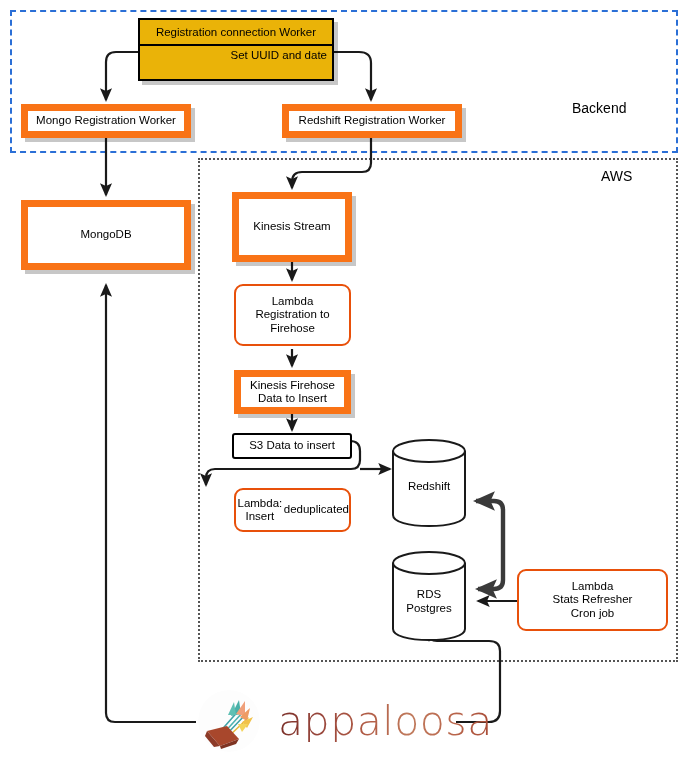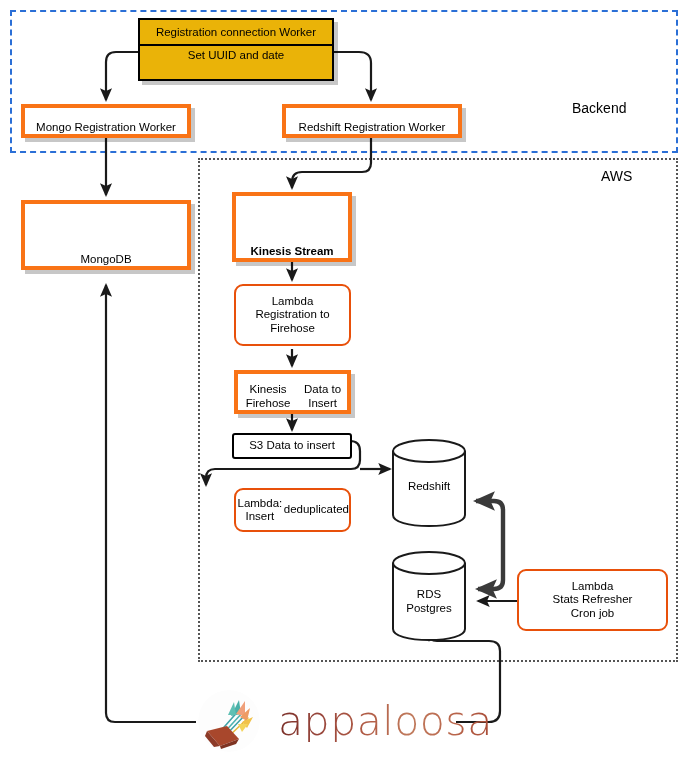--- a/index.html
+++ b/index.html
@@ -8,31 +8,31 @@
   #canvas{position:absolute;left:0;top:0;width:700px;height:769px;}
 
   svg.edges{position:absolute;left:0;top:0;width:700px;height:769px;pointer-events:none;}
 
   .zone{position:absolute;box-sizing:border-box;}
   .zone-label{position:absolute;font-size:14px;color:#000;white-space:nowrap;}
 
   .node{position:absolute;box-sizing:border-box;display:flex;align-items:center;
         justify-content:center;text-align:center;font-size:11.5px;line-height:13.5px;
         background:#ffffff;color:#000;}
-  .node.rect{border:4px solid #f97316;align-items:flex-end;}
+  .node.rect{border:7px solid #f97316;}
   .node.shadow{box-shadow:4px 4px 0 0 rgba(0,0,0,0.22);}
   .node.round{border:2px solid #E8500A;border-radius:9px;}
   .node.roundblk{border:2px solid #000;border-radius:3px;}
 
   
   .hdrbox{position:absolute;box-sizing:border-box;border:2px solid #000;background:#eab308;
           box-shadow:4px 4px 0 0 rgba(0,0,0,0.22);}
   .hdrbox .hdr{height:24px;display:flex;align-items:center;justify-content:center;
                font-size:11.5px;border-bottom:2px solid #000;}
-  .hdrbox .body{padding:3px 5px;font-size:11.5px;text-align:center;}
+  .hdrbox .body{padding:3px 5px;font-size:11.5px;text-align:right;}
 
   
   .cyl{position:absolute;}
   .cyl .cyl-label{position:absolute;left:0;right:0;text-align:center;font-size:11.5px;
                   line-height:13.5px;color:#000;}
 
   
   .logo-wrap{position:absolute;display:flex;align-items:center;gap:12px;}
   .logo-badge{width:62px;height:62px;border-radius:50%;background:#fff;
               position:relative;overflow:hidden;}
@@ -106,31 +106,31 @@
   </div>
 
   <div class="node rect shadow" style="left:21px;top:200px;width:170px;height:70px;">
     <span>MongoDB</span>
   </div>
 
   <div class="node rect shadow" style="left:282px;top:104px;width:180px;height:34px;">
     <span>Redshift Registration Worker</span>
   </div>
 
-  <div class="node rect shadow" style="left:232px;top:192px;width:120px;height:70px;font-weight:bold;">
+  <div class="node rect shadow" style="left:232px;top:192px;width:120px;height:70px;">
     <span>Kinesis Stream</span>
   </div>
 
   <div class="node round" style="left:234px;top:284px;width:117px;height:62px;flex-direction:column;">
     <span>Lambda</span>
     <span>Registration to</span>
     <span>Firehose</span>
   </div>
 
-  <div class="node rect shadow" style="left:234px;top:370px;width:117px;height:44px;flex-direction:row;">
+  <div class="node rect shadow" style="left:234px;top:370px;width:117px;height:44px;flex-direction:column;">
     <span>Kinesis Firehose</span>
     <span>Data to Insert</span>
   </div>
 
   <div class="node roundblk" style="left:232px;top:433px;width:120px;height:26px;">
     <span>S3 Data to insert</span>
   </div>
 
   <div class="node round" style="left:234px;top:488px;width:117px;height:44px;flex-direction:row;">
     <span>Lambda: Insert</span>

